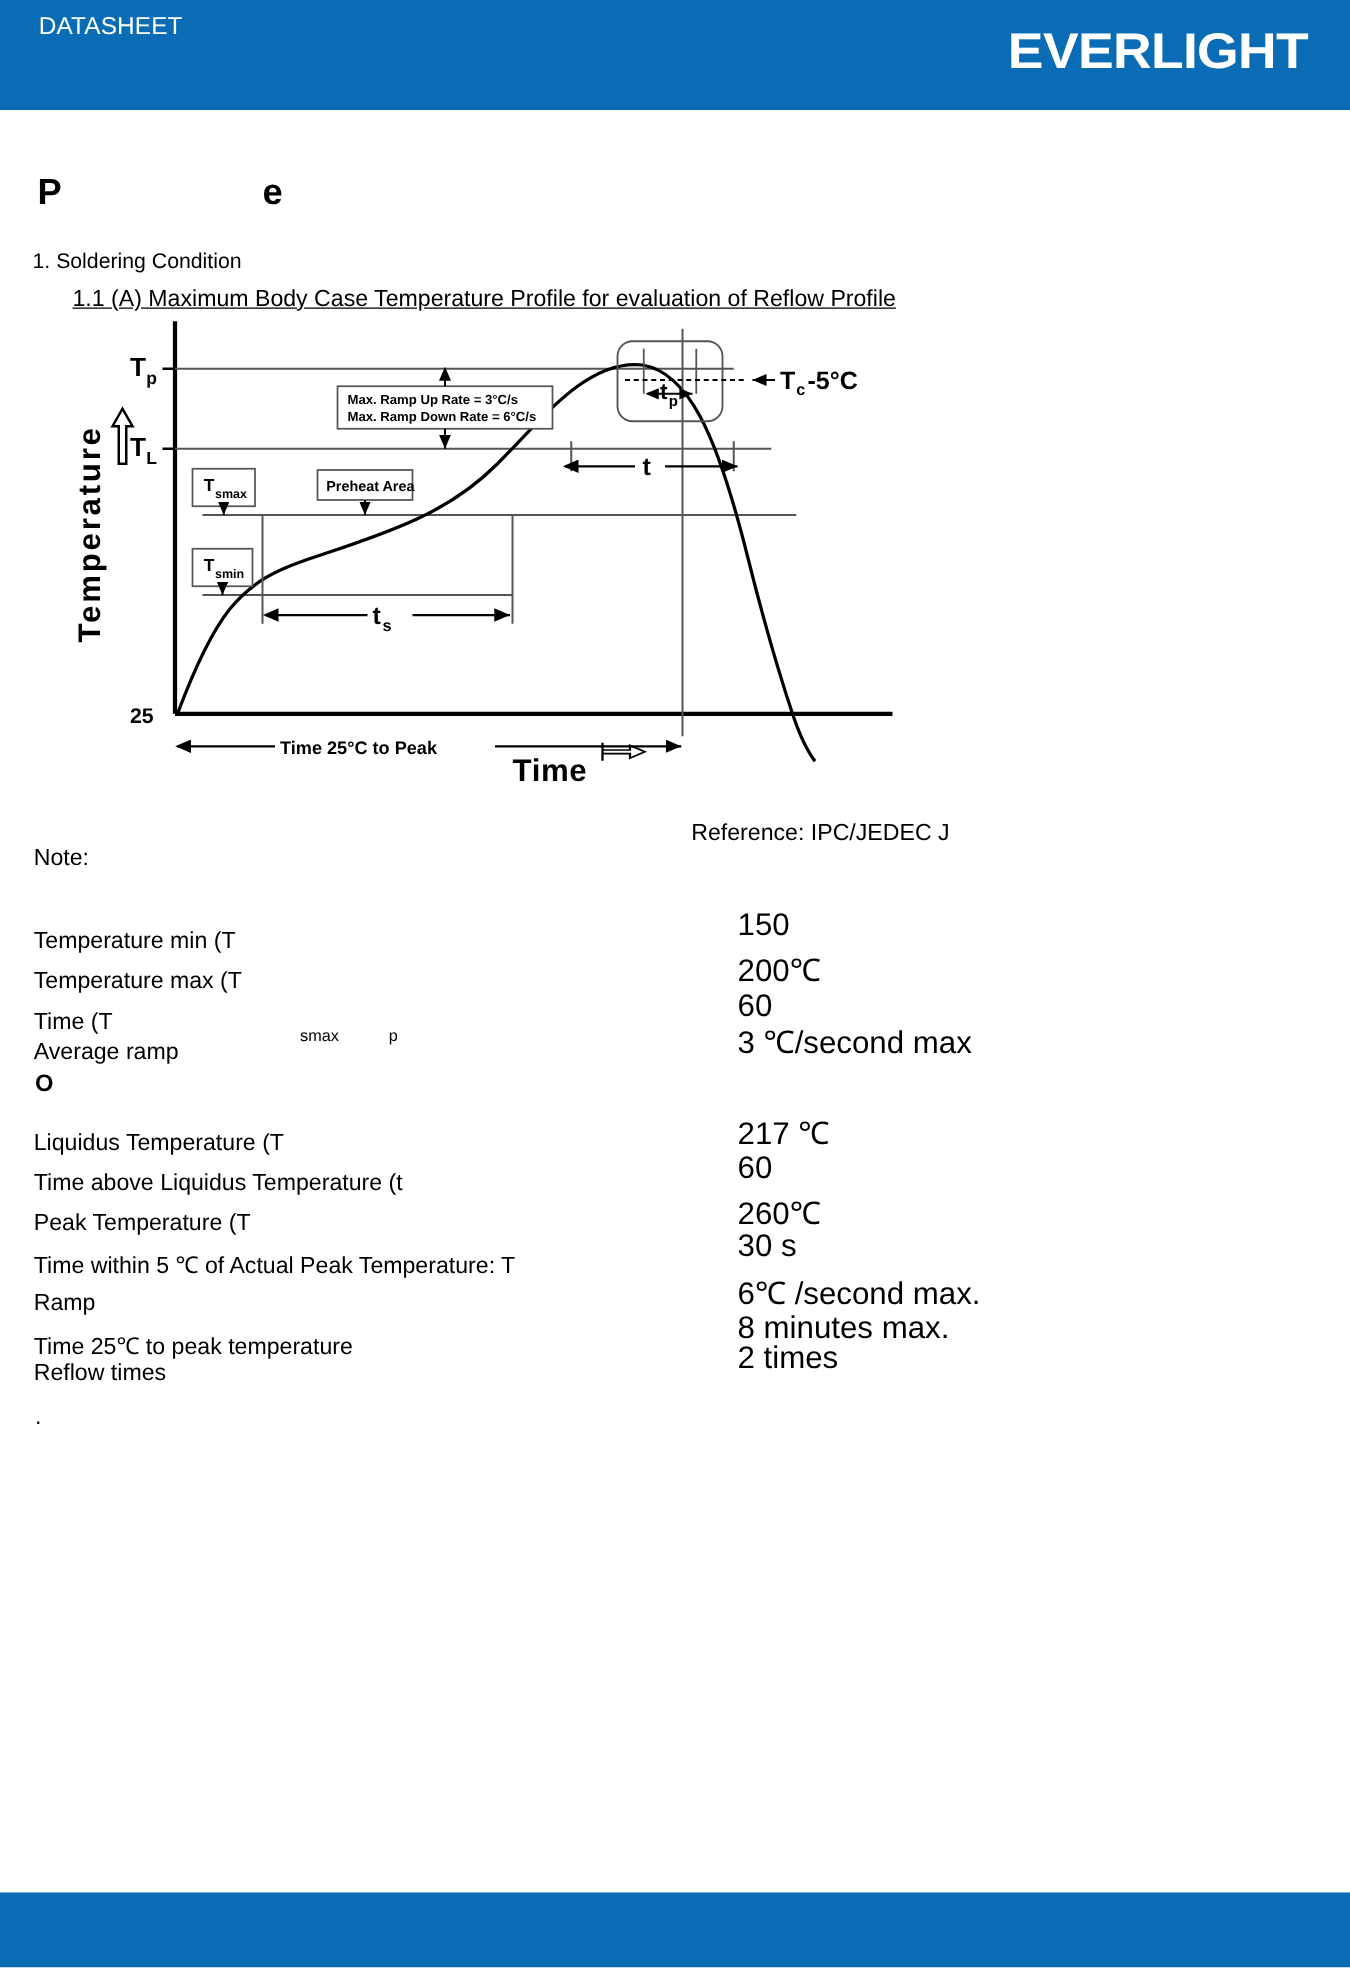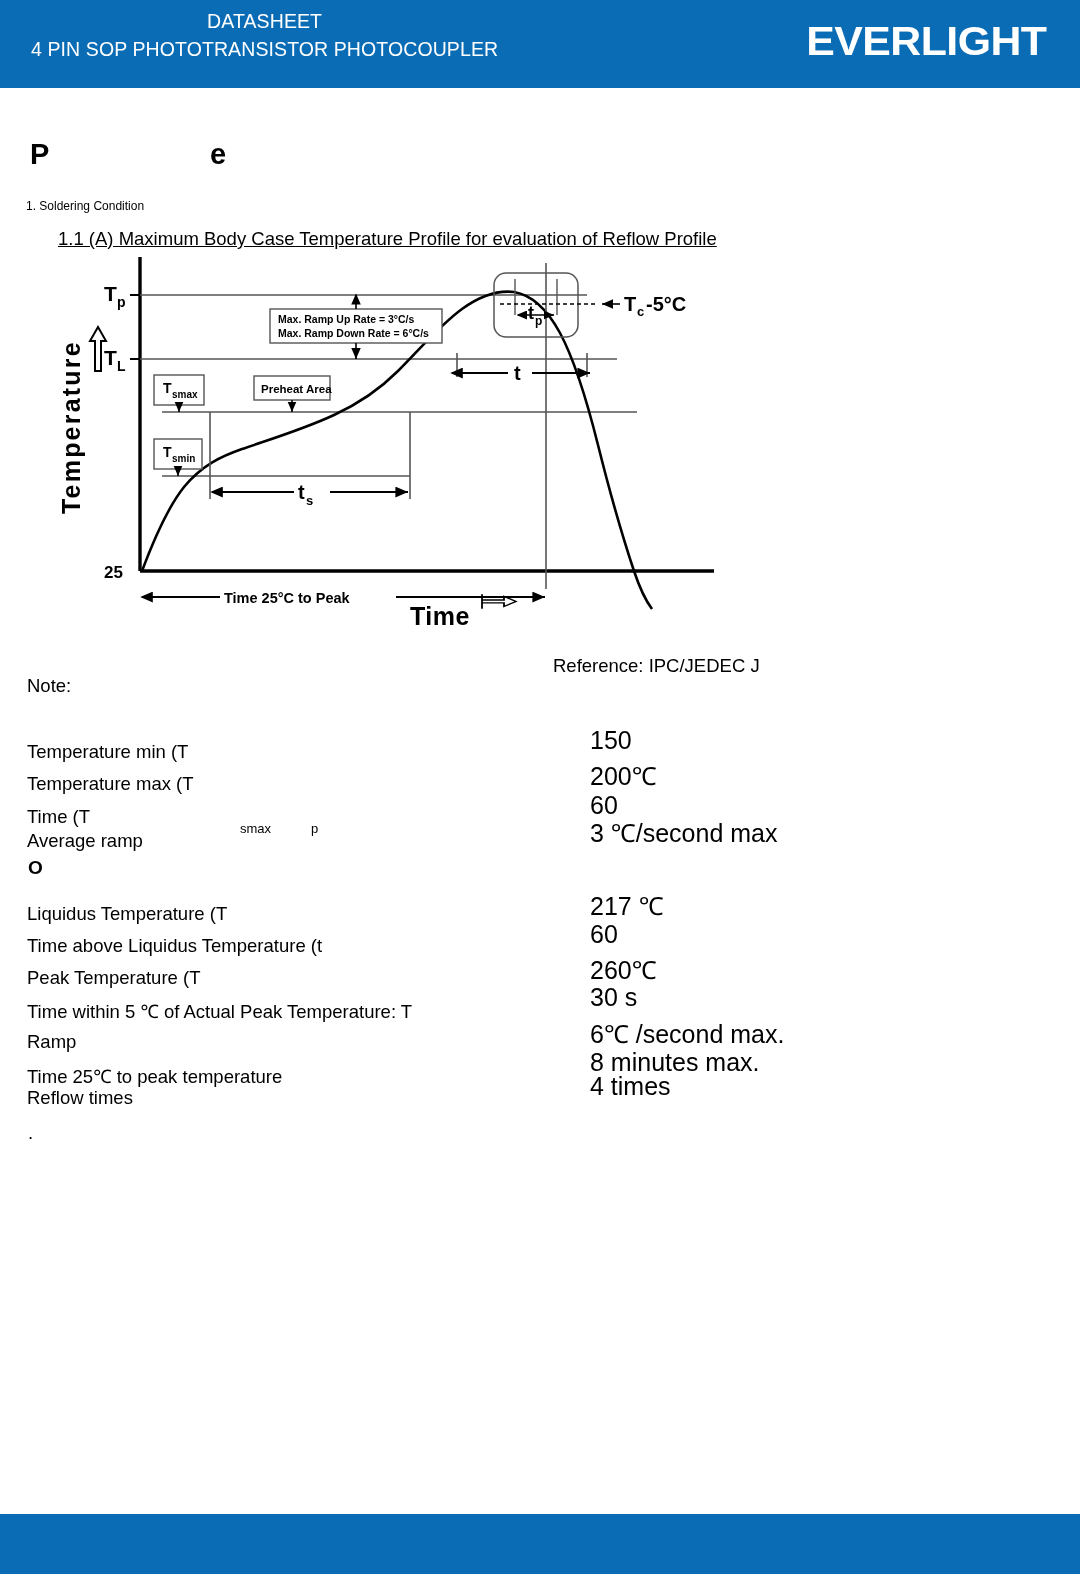--- a/index.html
+++ b/index.html
@@ -59,21 +59,21 @@
     width: 700px;
     font-size: 29px;
     font-weight: bold;
     white-space: pre;
   }
 
   .sec-line-1 {
     position: absolute;
     left: 26px;
     top: 199px;
-    font-size: 12px;
+    font-size: 17px;
     white-space: nowrap;
   }
   .sec-line-2 {
     position: absolute;
     left: 58px;
     top: 228px;
     font-size: 18.5px;
     white-space: nowrap;
     text-decoration: underline;
   }
@@ -151,21 +151,20 @@
     background: #0a6cb5;
   }
 </style>
 </head>
 <body>
 
 <div class="header-bar"></div>
 
 <div class="header-titles">
   <div class="header-line">DATASHEET</div>
-  <div class="header-line">4 PIN SOP PHOTOTRANSISTOR PHOTOCOUPLER</div>
 </div>
 
 <div class="logo">EVERLIGHT</div>
 
 <div class="page-title">P                    e</div>
 
 <div class="sec-line-1">1. Soldering Condition</div>
 <div class="sec-line-2">1.1 (A) Maximum Body Case Temperature Profile for evaluation of Reflow Profile</div>
 
 <div class="chart-wrap">
@@ -298,17 +297,17 @@
 <div class="spec-label" style="top:983px">Time within 5 ℃ of Actual Peak Temperature: T</div>
 <div class="spec-value" style="top:983px">30 s</div>
 
 <div class="spec-label" style="top:1016px">Ramp</div>
 <div class="spec-value" style="top:1016px">6℃ /second max.</div>
 
 <div class="spec-label" style="top:1048px">Time 25℃ to peak temperature</div>
 <div class="spec-value" style="top:1048px">8 minutes max.</div>
 
 <div class="spec-label" style="top:1072px">Reflow times</div>
-<div class="spec-value" style="top:1072px">4 times</div>
+<div class="spec-value" style="top:1072px">2 times</div>
 
 <div class="trailing-dot">.</div>
 
 <div class="footer-bar"></div>
 
 </body></html>

